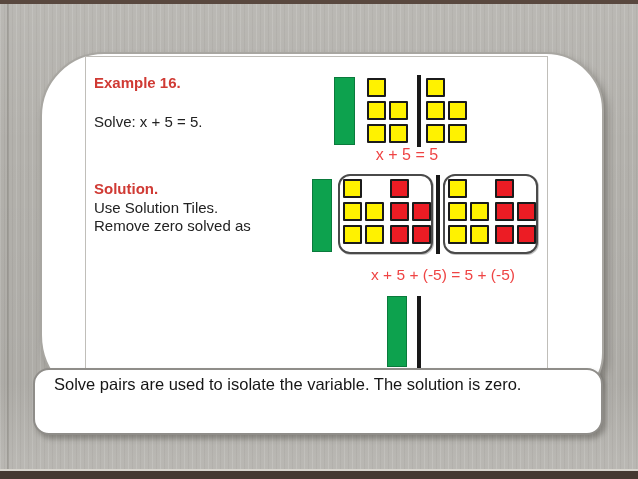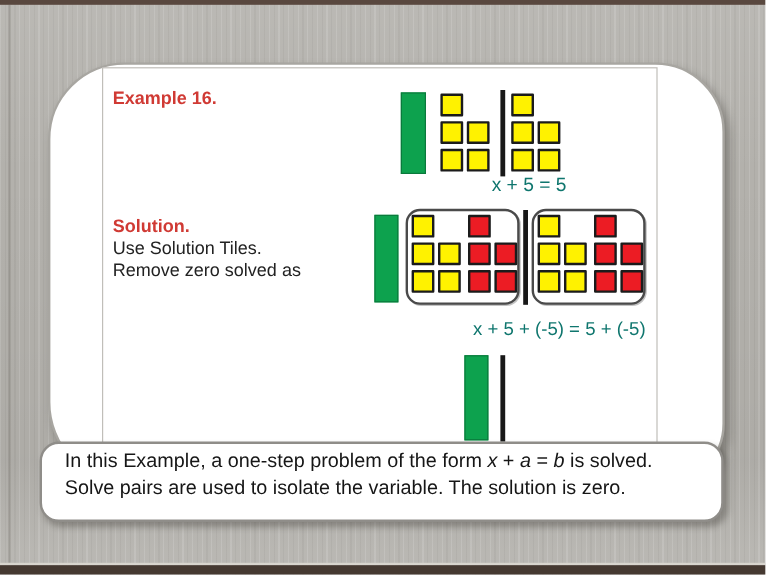--- a/index.html
+++ b/index.html
@@ -52,21 +52,21 @@
   .container{
     position:absolute;width:95px;height:80px;background:#fff;
     border:2px solid #4a4a4a;border-radius:12px;box-sizing:border-box;
     box-shadow:1px 1px 0 rgba(120,120,120,.45);
   }
   .d2-c1{left:296px;top:120px;}
   .d2-c2{left:401px;top:120px;}
   .g-pos{left:3px;top:3px;}
   .g-neg{left:50px;top:3px;}
 
-  .diagram-label{position:absolute;color:#0f766e;text-align:right;}
+  .diagram-label{position:absolute;color:#ef4444;text-align:center;}
   .d1-label{left:300px;top:92px;width:130px;font-size:16px;}
   .d2-label{left:306px;top:212px;width:190px;font-size:15.5px;}
   .d3-lab{position:absolute;top:313px;font-size:17.5px;font-weight:bold;color:#111;}
   .d3-lab-x{left:348px;width:20px;text-align:center;}
   .d3-lab-eq{left:371px;}
 
   .caption-box{
     position:absolute;left:33px;top:368px;width:570px;height:67px;
     background:#fff;border:2px solid #8f8d89;border-radius:16px;box-sizing:border-box;
     box-shadow:3px 4px 5px rgba(50,45,40,.35);
@@ -77,20 +77,21 @@
 <body>
 
 <div class="stage">
   <div class="bar-top"></div>
   <div class="edge-line"></div>
 
   <div class="slide-shape">
     <div class="panel"></div>
 
     <div class="txt example-title" style="color: rgb(208, 58, 52);">Example 16.</div>
+    <div class="txt problem">Solve: x + 5 = 5.</div>
 
     <div class="txt solution">
       <div class="sol-heading" style="color: rgb(208, 58, 52);">Solution.</div>
       <div>Use Solution Tiles.</div>
       <div>Remove zero solved as</div>
     </div>
 
     <div class="x-tile d1-x" style="background: rgb(13, 162, 78);"></div>
     <div class="tile-group d1-left">
         <div class="unit-tile" style="left: 0px; top: 0px; background: rgb(255, 242, 0);"></div>
@@ -145,19 +146,18 @@
     </div>
     <div class="diagram-label d2-label">x + 5 + (-5) = 5 + (-5)</div>
 
     <div class="x-tile d3-x" style="background: rgb(13, 162, 78);"></div>
     <div class="divider d3-div"></div>
     <div class="d3-lab d3-lab-x">x</div>
     <div class="d3-lab d3-lab-eq">= 0</div>
   </div>
 
   <div class="caption-box">
-    <div><span>In this Example, a one-step problem of the form </span><span style="font-style: italic;">x</span><span> + </span><span style="font-style: italic;">a</span><span> = </span><span style="font-style: italic;">b</span><span> is solved.</span></div>
     <div>Solve pairs are used to isolate the variable. The solution is zero.</div>
   </div>
 
   <div class="light-line"></div>
   <div class="bar-bottom"></div>
 </div>
 
 </body></html>

